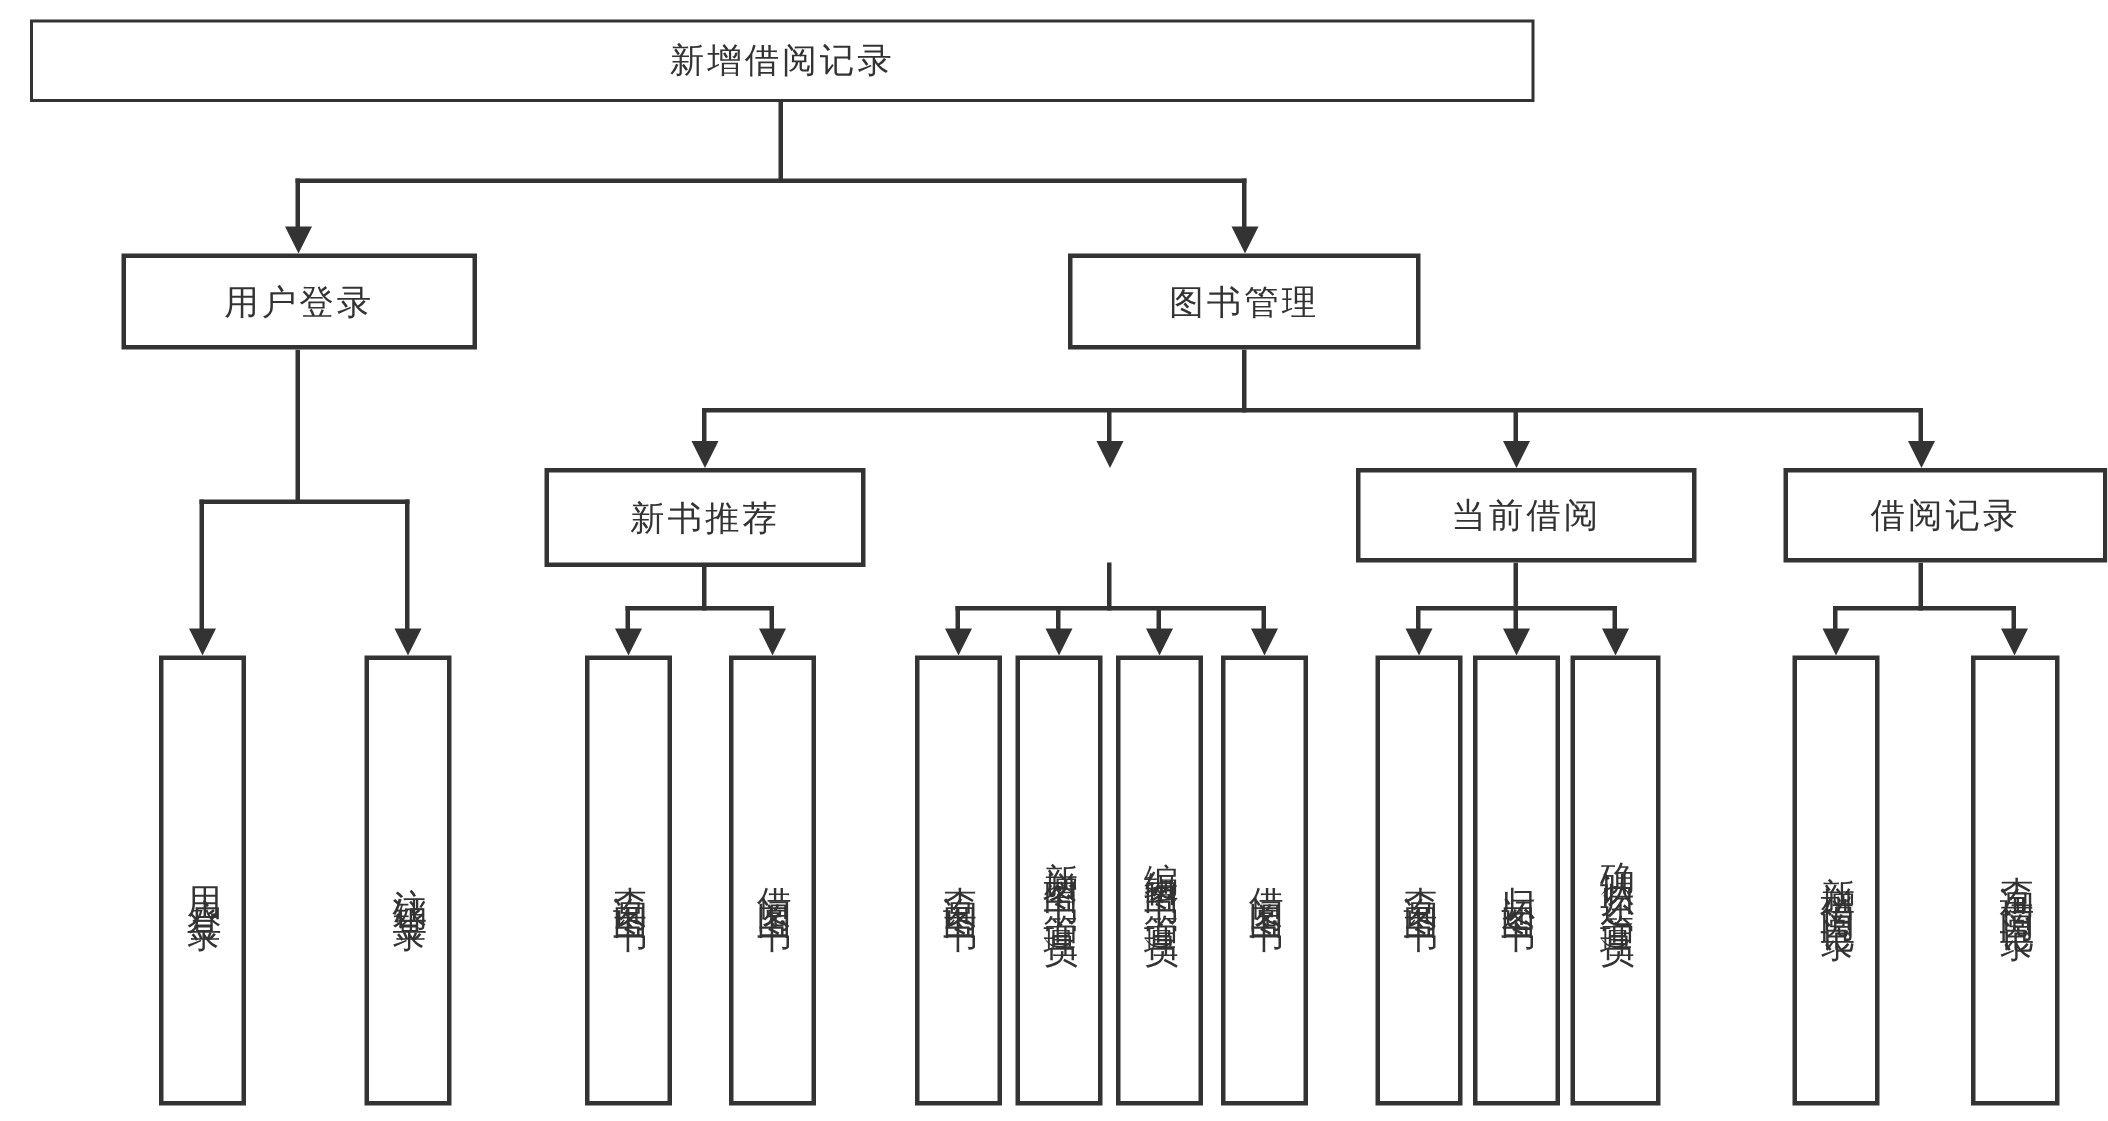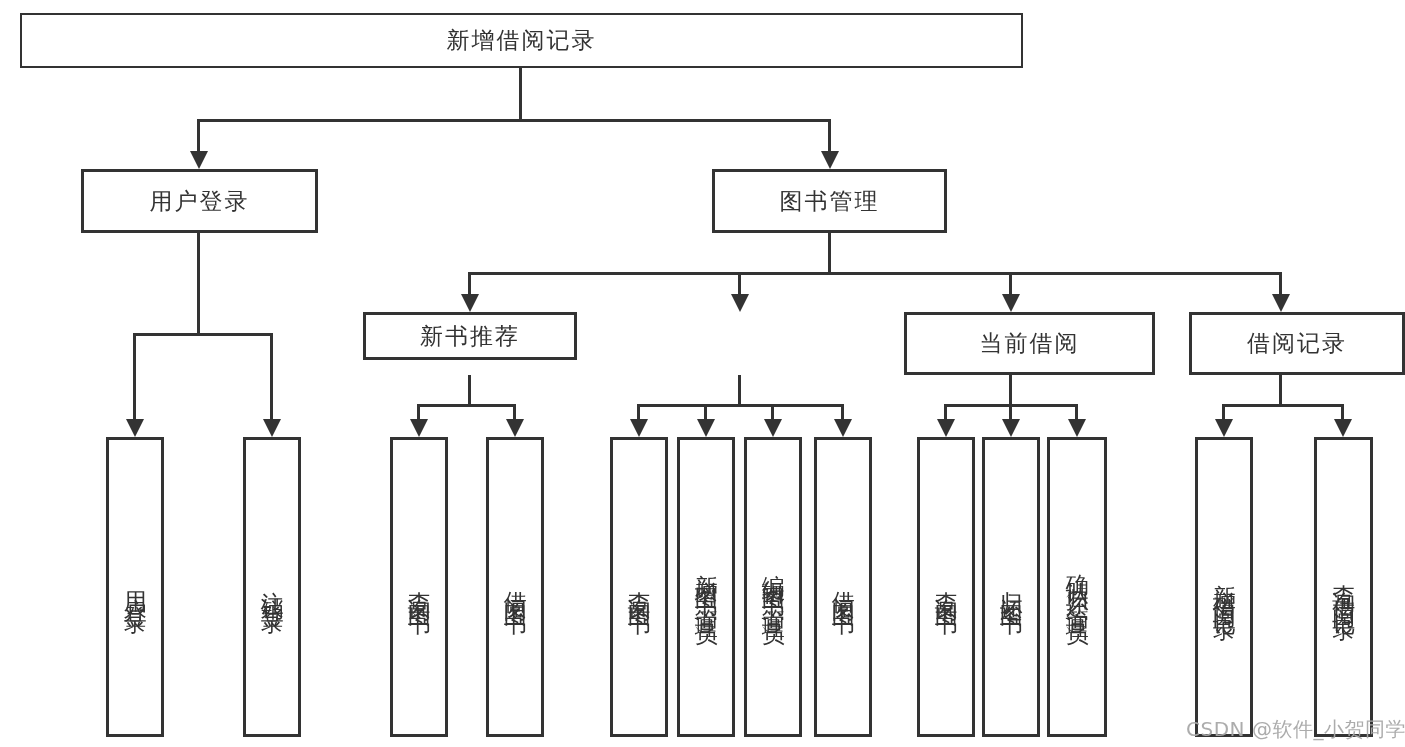--- a/index.html
+++ b/index.html
@@ -66,22 +66,22 @@
   <div class="hl" style="left:468px;  top:272px; width:814px;"></div>
   <div class="vl" style="left:468px;  top:272px; height:24px;"></div>
   <div class="vl" style="left:738px;  top:272px; height:24px;"></div>
   <div class="vl" style="left:1009px; top:272px; height:24px;"></div>
   <div class="vl" style="left:1279px; top:272px; height:24px;"></div>
   <div class="ar" style="left:461px;  top:294px;"></div>
   <div class="ar" style="left:731px;  top:294px;"></div>
   <div class="ar" style="left:1002px; top:294px;"></div>
   <div class="ar" style="left:1272px; top:294px;"></div>
 
-  <div class="hbox" style="left:363px;  top:312px; width:214px; height:48px;">新书推荐</div>
-  <div class="hbox" style="left:904px;  top:312px; width:251px; height:63px;">当前借阅</div>
+  <div class="hbox" style="left:363px;  top:312px; width:214px; height:66px;">新书推荐</div>
+  <div class="hbox" style="left:904px;  top:312px; width:227px; height:63px;">当前借阅</div>
   <div class="hbox" style="left:1174px; top:312px; width:216px; height:63px;margin-left:15px;">借阅记录</div>
 
   <div class="vl" style="left:468px; top:375px; height:32px;"></div>
   <div class="hl" style="left:417px; top:404px; width:99px;"></div>
   <div class="vl" style="left:417px; top:404px; height:17px;"></div>
   <div class="vl" style="left:513px; top:404px; height:17px;"></div>
   <div class="ar" style="left:410px; top:419px;"></div>
   <div class="ar" style="left:506px; top:419px;"></div>
 
   <div class="vl" style="left:738px; top:375px; height:32px;"></div>
@@ -148,15 +148,14 @@
     <span class="vtext">确认归还（管理员）</span>
   </div>
 
   <div class="vbox" style="left:1195px;">
     <span class="vtext">新增借阅记录</span>
   </div>
   <div class="vbox" style="left:1314px; width:59px;">
     <span class="vtext">查询借阅记录</span>
   </div>
 
-  <div class="watermark">CSDN @软件_小贺同学</div>
 
 </div>
 
 </body></html>

